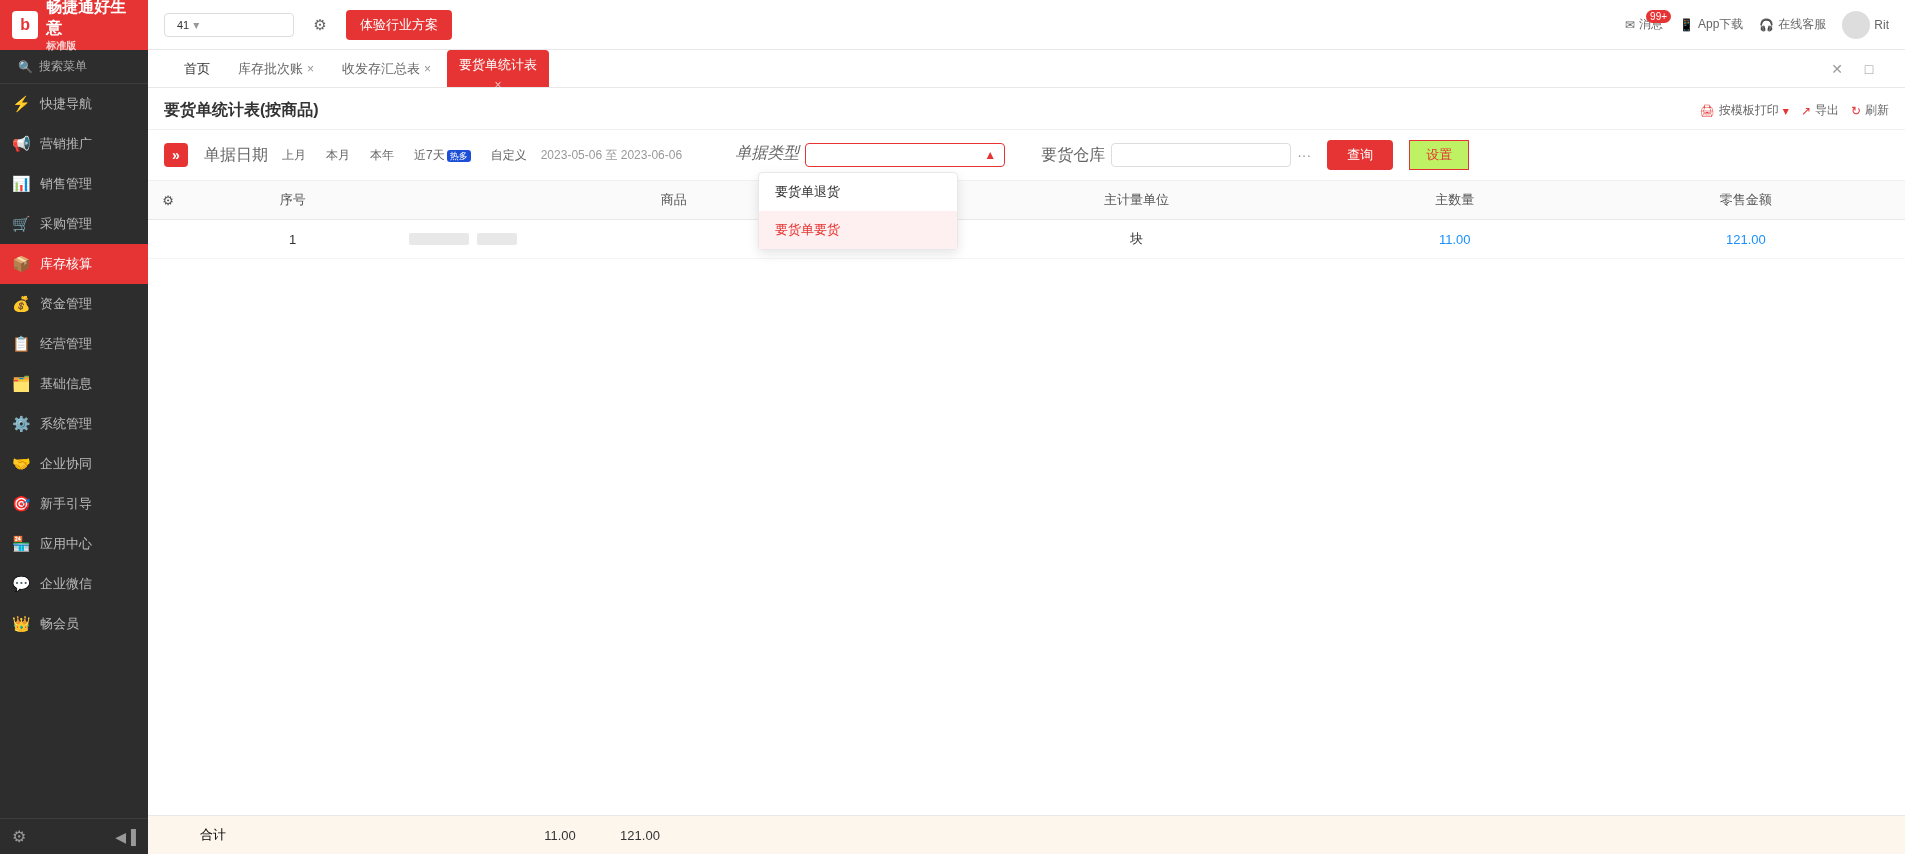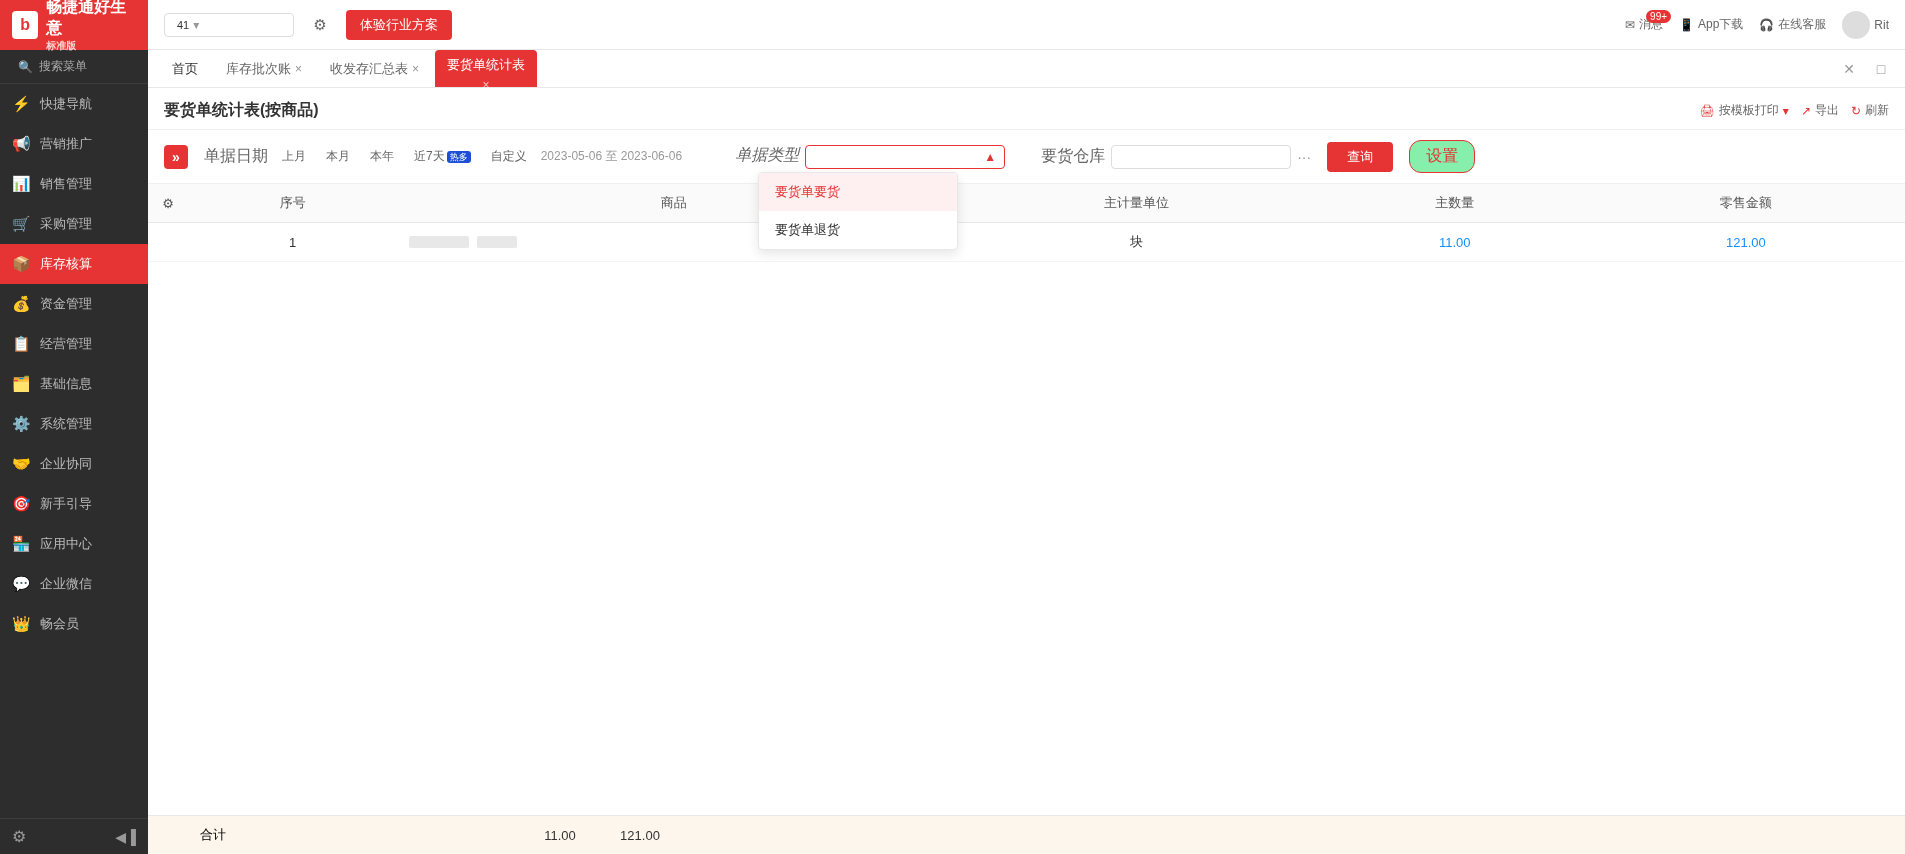--- a/index.html
+++ b/index.html
@@ -171,21 +171,21 @@
       background: #ddd;
       border-radius: 50%;
     }
 
     
     .tabs-bar {
       background: white;
       border-bottom: 1px solid #e8e8e8;
       display: flex;
       align-items: center;
-      padding: 0 12px;
+      padding: 0 24px;
       height: 38px;
       flex-shrink: 0;
       gap: 4px;
     }
     .tab {
       display: flex;
       align-items: center;
       padding: 6px 12px;
       cursor: pointer;
       font-size: 13px;
@@ -370,26 +370,26 @@
       background: #e63333;
       color: white;
       border: none;
       border-radius: 4px;
       padding: 6px 20px;
       font-size: 13px;
       cursor: pointer;
       white-space: nowrap;
     }
     .settings-btn {
-      background: #86efac;
+      background: #bef264;
       color: #e63333;
       border: 1px solid #e63333;
-      border-radius: 12px;
+      border-radius: 0;
       padding: 5px 16px;
-      font-size: 16px;
+      font-size: 13px;
       cursor: pointer;
       white-space: nowrap;
     }
 
     
     .dropdown-overlay {
       position: absolute;
       top: 42px;
       left: 610px;
       background: white;
@@ -639,25 +639,25 @@
       <div class="warehouse-group">
         <span class="filter-label">要货仓库</span>
         <input class="warehouse-input" type="text" placeholder="" style="">
         <span class="dots-btn">···</span>
       </div>
 
       <button class="query-btn">查询</button>
       <button class="settings-btn">设置</button>
 
       <div class="dropdown-overlay">
+        <div class="dropdown-item">
+          <span>要货单退货</span>
+        </div>
         <div class="dropdown-item selected">
           <span>要货单要货</span>
-        </div>
-        <div class="dropdown-item">
-          <span>要货单退货</span>
         </div>
       </div>
     </div>
 
     <div class="table-container">
       <table>
         <thead>
           <tr>
             <th><span>⚙</span></th>
             <th>序号</th>

